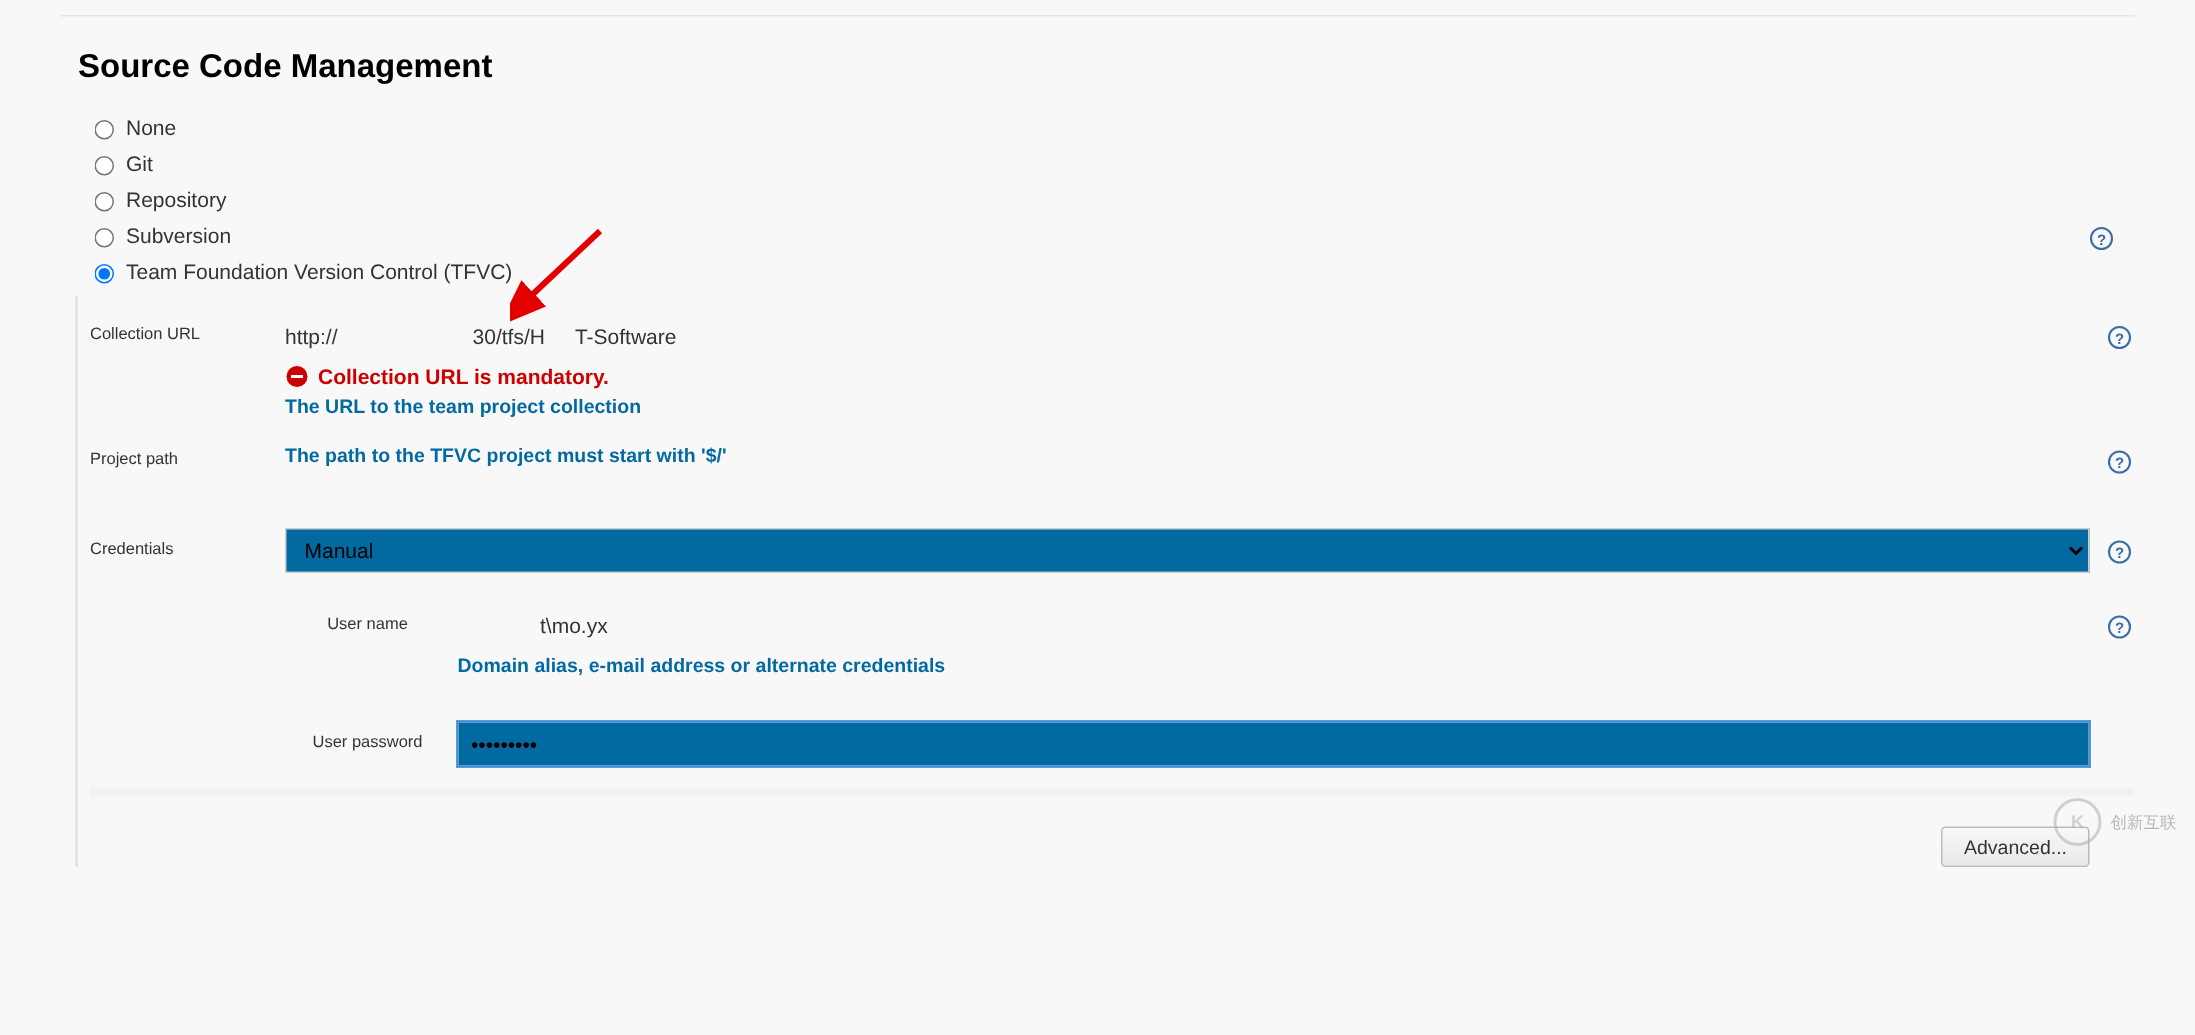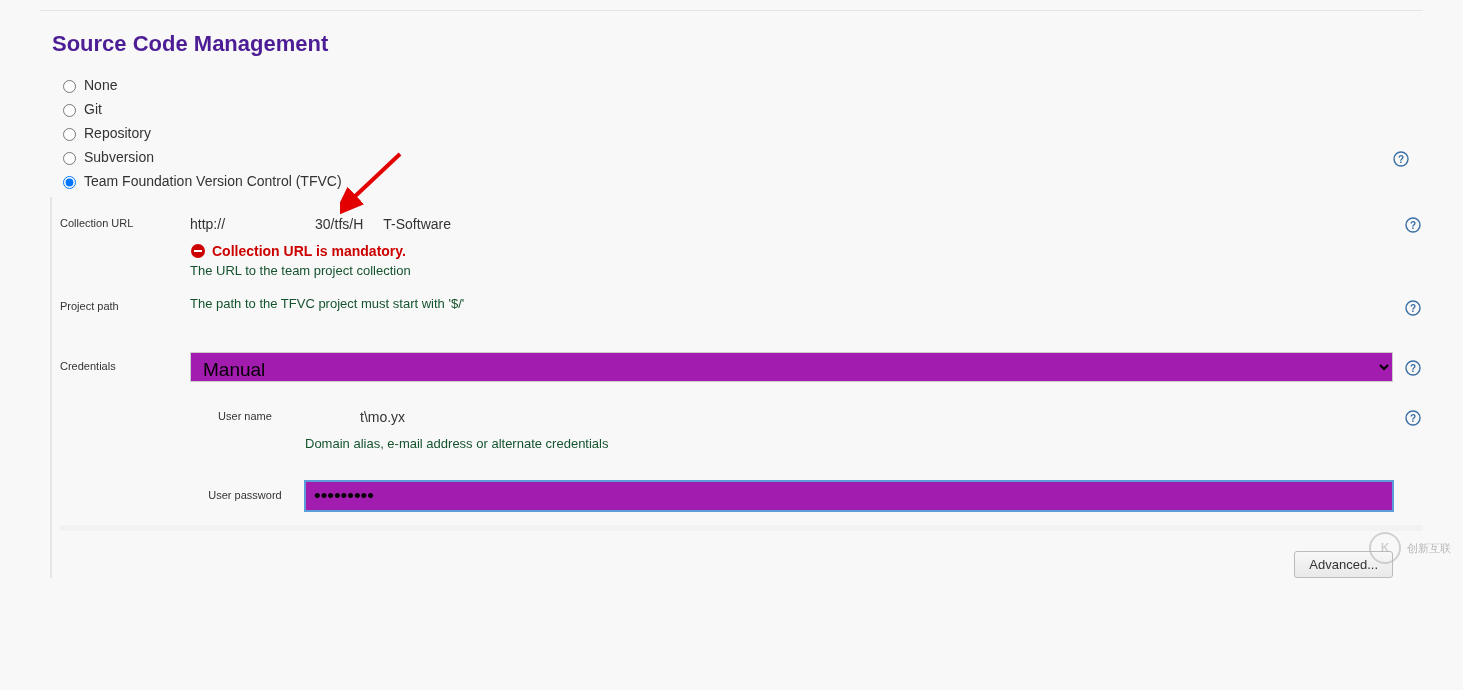--- a/index.html
+++ b/index.html
@@ -11,21 +11,21 @@
     background: #f8f8f8;
     width: 1463px;
   }
   .page {
     padding: 10px 40px 0 40px;
     position: relative;
   }
   .section-title {
     font-size: 22px;
     font-weight: bold;
-    color: #4c1d95;
+    color: #000000;
     margin: 20px 0 20px 12px;
   }
   .radio-list {
     margin-left: 18px;
   }
   .radio-item {
     display: flex;
     align-items: center;
     margin: 8px 0;
   }
@@ -50,37 +50,38 @@
     font-size: 11px;
   }
   .row-body {
     flex: 1 1 auto;
     padding-right: 30px;
   }
   input.txt, select.sel {
     width: 100%;
     box-sizing: border-box;
     padding: 5px 8px;
-    font-size: 19px;
+    font-size: 14px;
     border: 1px solid #ccc;
     height: 30px;
-    background: #a21caf;
+    background: #0369a1;
   }
   select.sel {
     appearance: auto;
   }
   input.txt.focused {
     border: 1px solid #5b9dd9;
     box-shadow: 0 0 0 1px #5b9dd9;
     outline: none;
   }
   .help-text {
-    color: #14532d;
+    color: #0369a1;
     font-size: 13px;
     margin-top: 4px;
+    font-weight: bold;
   }
   .error-row {
     display: flex;
     align-items: center;
     color: #c00;
     font-weight: bold;
     margin-top: 4px;
   }
   .error-icon-svg {
     width:16px;

